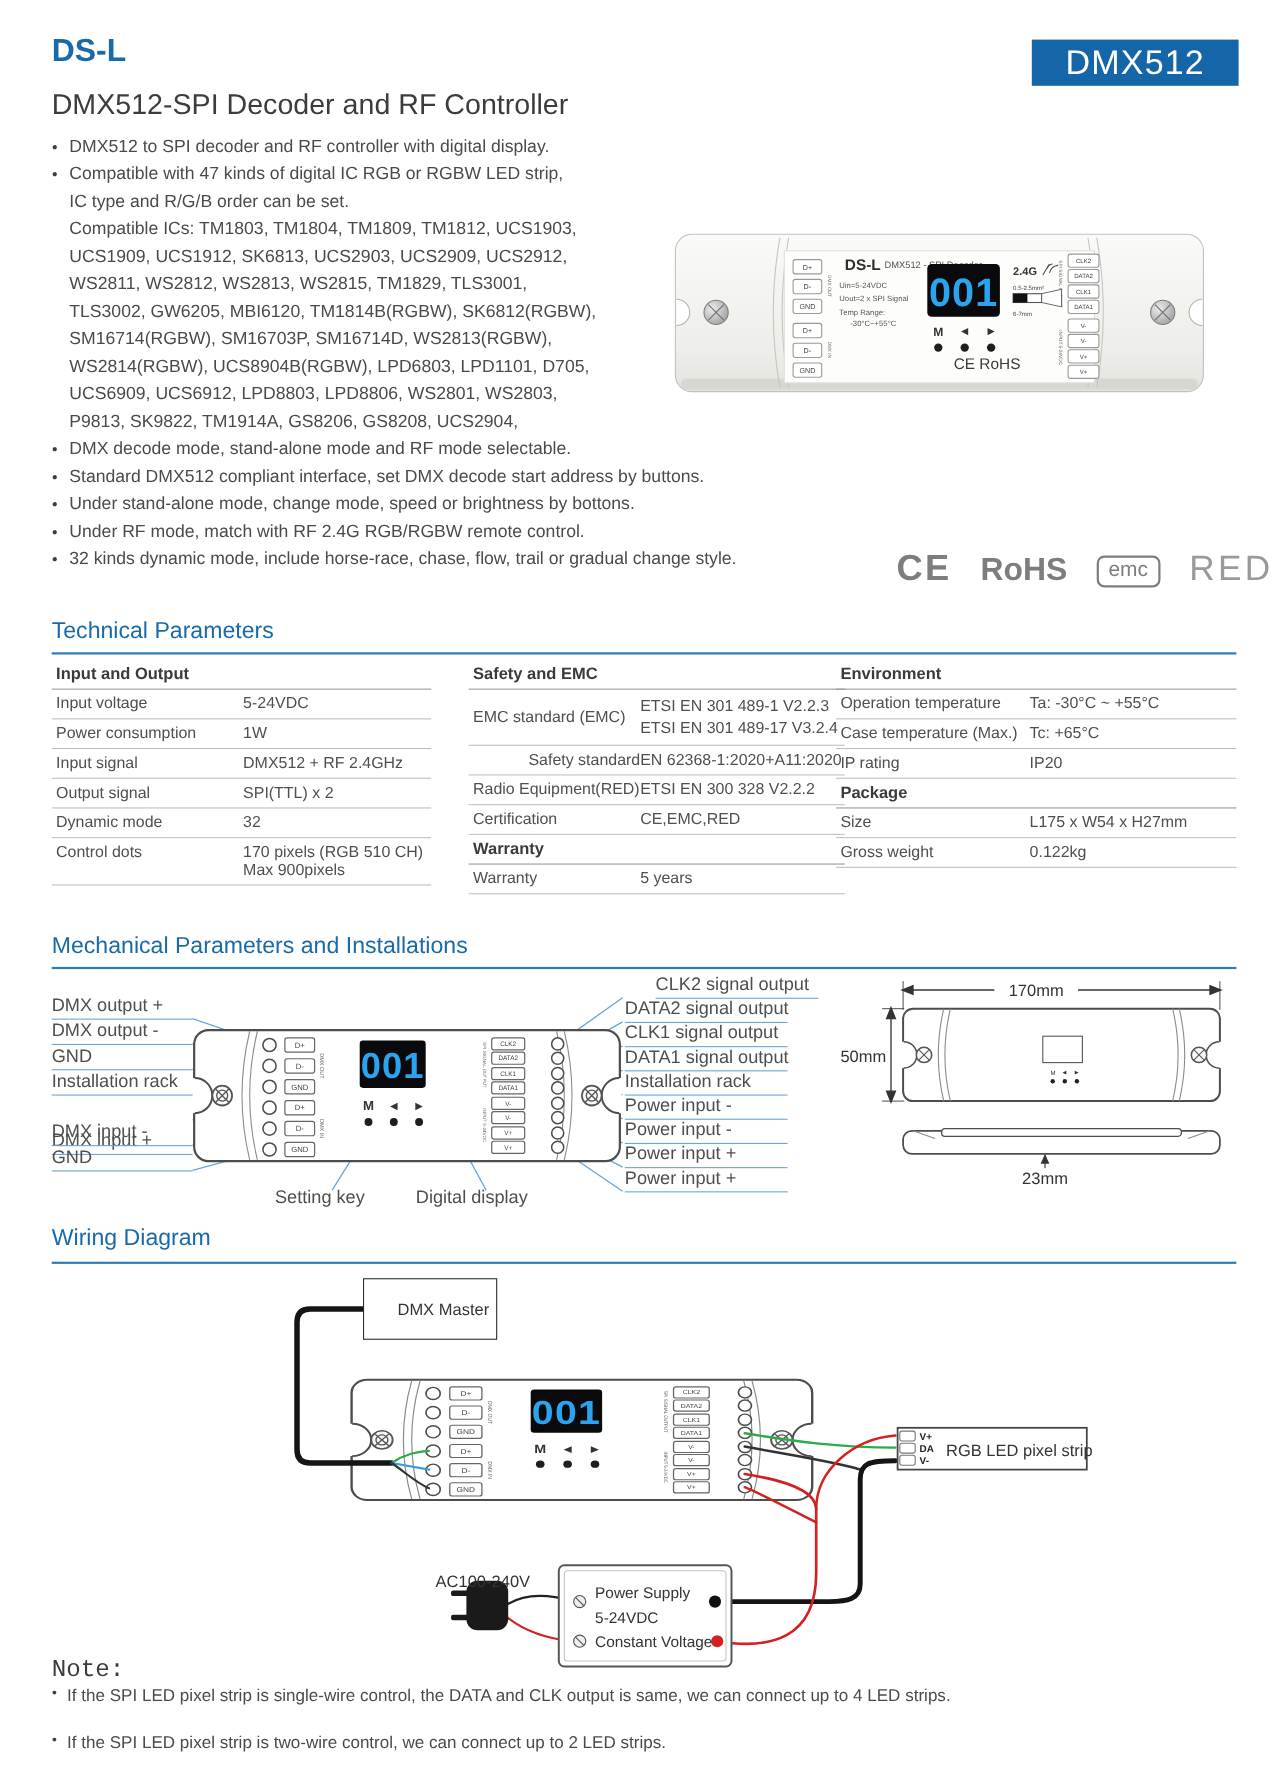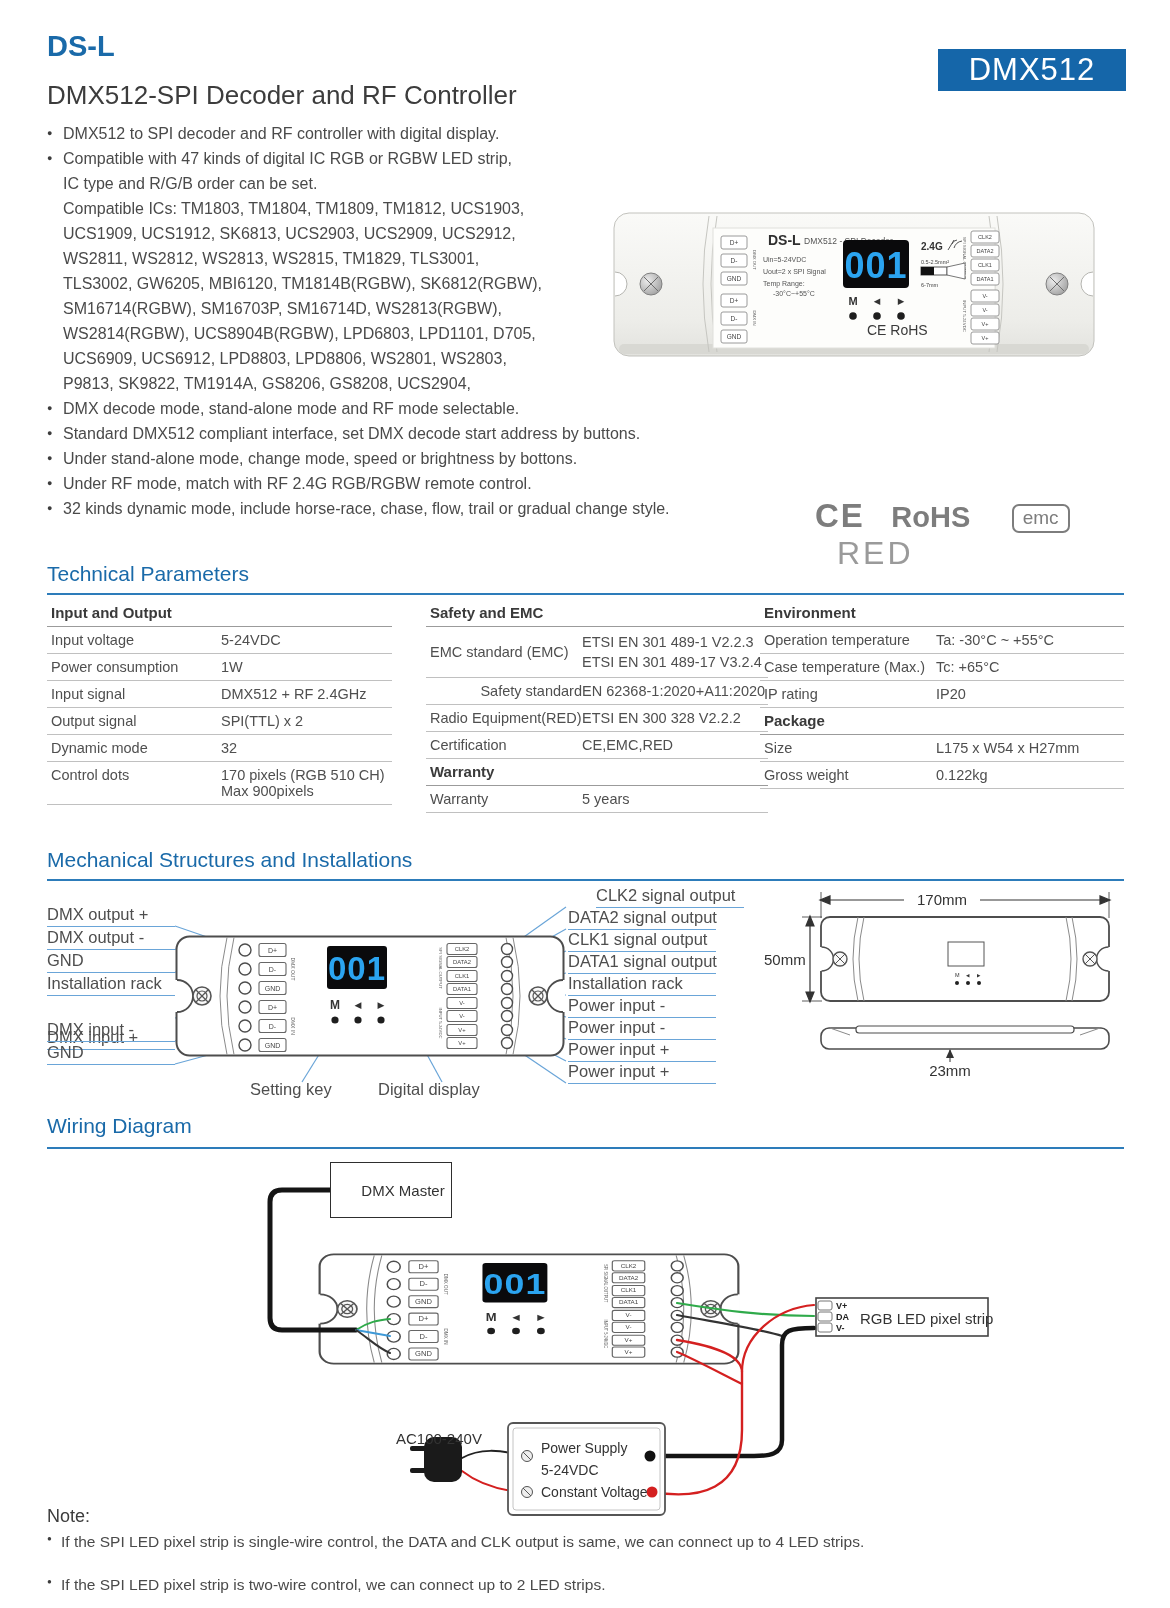--- a/index.html
+++ b/index.html
@@ -20,21 +20,21 @@
   .tp-label{flex:none;}
   .certrow{color:#7d7d7d;}
   .ce{font-size:33px;font-weight:bold;letter-spacing:2px;}
   .rohs{font-size:29px;font-weight:bold;}
   .emcbox{border:2px solid #7d7d7d;border-radius:7px;font-size:19px;padding:1px 9px 3px;}
   .red{font-size:32px;color:#9a9a9a;letter-spacing:3px;}
   .mlabel{position:absolute;font-size:16.5px;color:#4e4e4e;height:21px;border-bottom:1.2px solid #6aa5d8;white-space:nowrap;}
   .plainlabel{position:absolute;font-size:16.5px;color:#4e4e4e;white-space:nowrap;}
   .boxlbl{position:absolute;border:1.8px solid #2e2e2e;display:flex;align-items:center;justify-content:center;
           font-size:15px;color:#333;background:#fff;padding-left:24px;}
-  .note-t{font-size:18px;color:#3c3c3c;}
+  .note-t{font-size:22px;color:#3c3c3c;font-family:Liberation Mono, monospace;}
   .note-i{position:relative;font-size:15.5px;color:#4a4a4a;padding-left:14px;white-space:nowrap;}
   .note-i::before{content:"●";position:absolute;left:0;top:1px;font-size:8px;color:#3c3c3c;}
   svg{overflow:visible;}
   text{font-family:"Liberation Sans",sans-serif;}
 </style>
 </head>
 <body>
 
 <svg width="0" height="0" style="position:absolute" aria-hidden="true">
  <defs>
@@ -124,21 +124,21 @@
           <circle cx="183" cy="85" r="3.6"></circle>
           <circle cx="206" cy="85" r="3.6"></circle>
     </g>
   </g>
  </defs>
 </svg>
 
 <div class="page">
 
   <div class="abs brand" style="left:47px;top:30px;">DS-L</div>
-  <div class="abs badge" style="left:938px;top:49px;width:188px;height:42px;">DMX512</div>
+  <div class="abs badge" style="left:938px;top:36px;width:188px;height:42px;">DMX512</div>
   <div class="abs title" style="left:47px;top:80px;">DMX512-SPI Decoder and RF Controller</div>
 
   <div class="feats">
     <div class="feat b">DMX512 to SPI decoder and RF controller with digital display.</div>
     <div class="feat b">Compatible with 47 kinds of digital IC RGB or RGBW LED strip,</div>
     <div class="feat">IC type and R/G/B order can be set.</div>
     <div class="feat">Compatible ICs: TM1803, TM1804, TM1809, TM1812, UCS1903,</div>
     <div class="feat">UCS1909, UCS1912, SK6813, UCS2903, UCS2909, UCS2912,</div>
     <div class="feat">WS2811, WS2812, WS2813, WS2815, TM1829, TLS3001,</div>
     <div class="feat">TLS3002, GW6205, MBI6120, TM1814B(RGBW), SK6812(RGBW),</div>
@@ -254,21 +254,21 @@
       <text x="380" y="100">V-</text>
         <text x="380" y="114">V-</text>
       <text x="380" y="128">V+</text>
         <text x="380" y="142">V+</text>
     </g>
   </svg>
 
   <div class="abs certrow" style="left:815px;top:497px;">
     <span class="ce">CE</span>
     <span class="rohs" style="margin-left:22px;">RoHS</span>
-    <span class="emcbox" style="margin-left:37px;position:relative;top:-3px;">emc</span>
+    <span class="emcbox" style="margin-left:22px;position:relative;top:-3px;">emc</span>
     <span class="red" style="margin-left:22px;">RED</span>
   </div>
 
   <div class="abs sechead" style="left:47px;top:562px;">Technical Parameters</div>
   <div class="abs secline" style="left:47px;top:593px;width:1077px;"></div>
 
   <div class="tp-col" style="left:47px;width:345px;">
     <div class="tp-group">Input and Output</div>
     <div class="tp-row">
         <div class="tp-label" style="width:170px;">Input voltage</div>
@@ -345,21 +345,21 @@
     <div class="tp-row">
         <div class="tp-label" style="width:172px;">Size</div>
         <div>L175 x W54 x H27mm</div>
       </div>
     <div class="tp-row">
         <div class="tp-label" style="width:172px;">Gross weight</div>
         <div>0.122kg</div>
       </div>
   </div>
 
-  <div class="abs sechead" style="left:47px;top:848px;">Mechanical Structures and Installations</div>
+  <div class="abs sechead" style="left:47px;top:848px;">Mechanical Parameters and Installations</div>
   <div class="abs secline" style="left:47px;top:879px;width:1077px;"></div>
 
   <svg class="abs" style="left:0;top:860px;" width="1170" height="260">
     <g stroke="#6aa5d8" stroke-width="1.2" fill="none">
       <line x1="175" y1="66" x2="245" y2="90"></line>
       <line x1="175" y1="89" x2="245" y2="109"></line>
       <line x1="175" y1="112" x2="245" y2="128"></line>
       <line x1="175" y1="135" x2="193" y2="136"></line>
       <line x1="175" y1="158" x2="245" y2="147"></line>
       <line x1="175" y1="181" x2="245" y2="166"></line>

